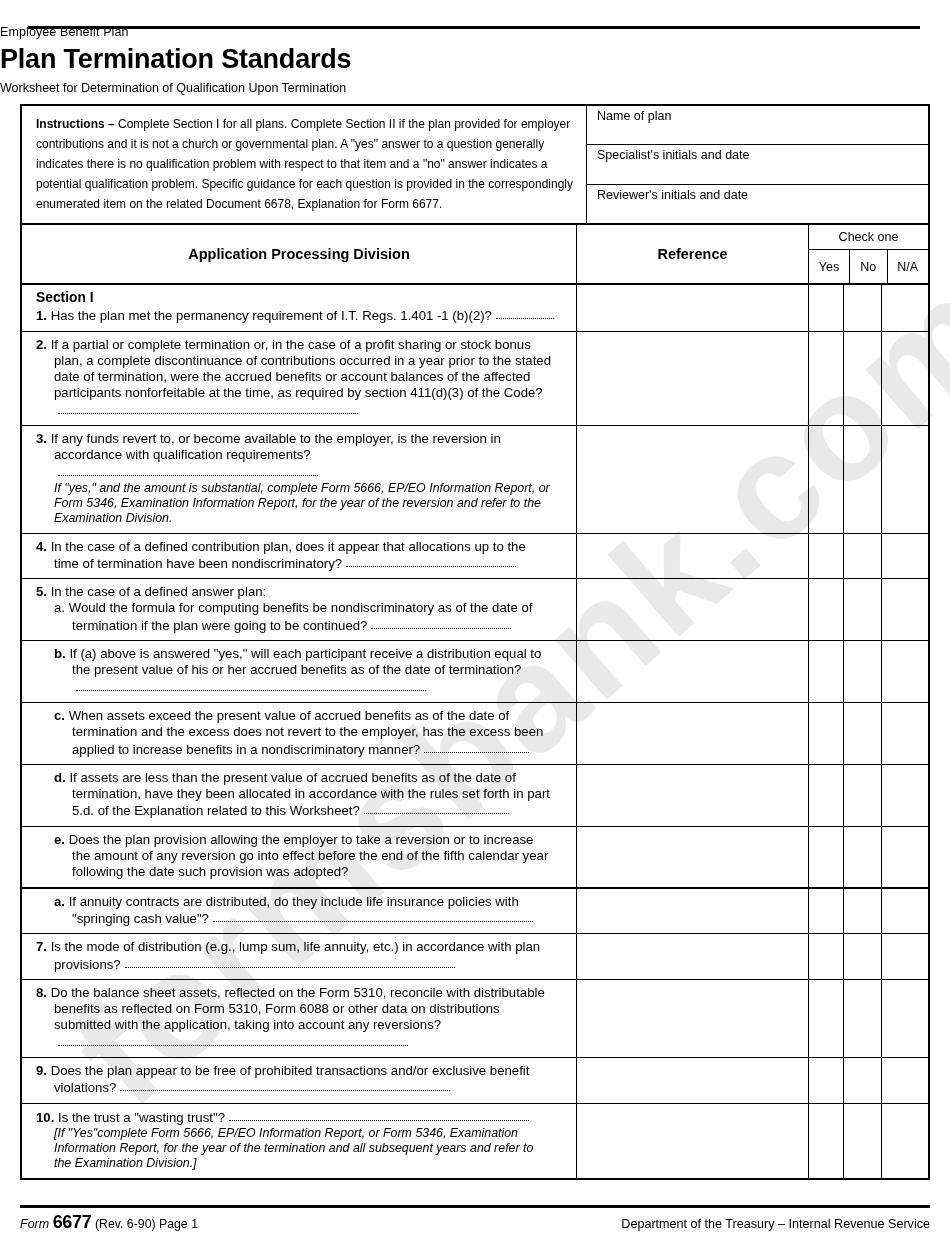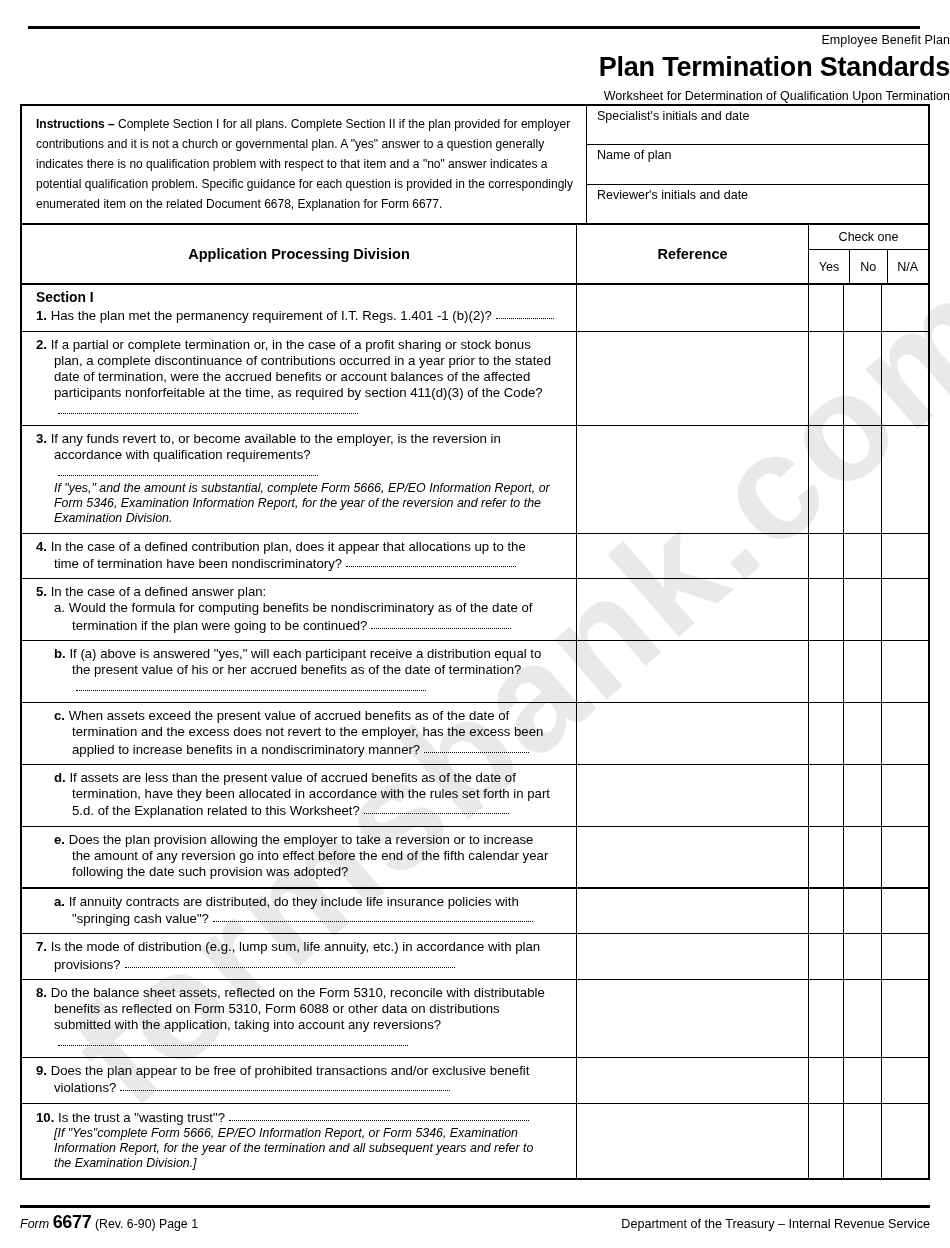--- a/index.html
+++ b/index.html
@@ -54,23 +54,23 @@
   .top-rule {
     position: absolute;
     left: 28px;
     top: 26px;
     width: 892px;
     height: 3px;
     background: #000;
   }
   .title-block {
     position: absolute;
-    left: 0; top: 30px;
+    left: 0; top: 22px;
     width: 950px;
-    text-align: right;
+    text-align: left;
   }
   .t-sub1 {
     font-size: 12.5px;
     letter-spacing: 0.1px;
     margin: 0;
     padding-top: 3px;
   }
   .t-main {
     font-size: 27px;
     font-weight: bold;
@@ -300,24 +300,24 @@
     </div>
 
     <div class="frame">
 
       <div class="hdr">
         <div class="hdr-left">
           <div class="instr"><b>Instructions –</b><span> Complete Section I for all plans. Complete Section II if the plan provided for employer contributions and it is not a church or governmental plan. A "yes" answer to a question generally indicates there is no qualification problem with respect to that item and a "no" answer indicates a potential qualification problem. Specific guidance for each question is provided in the correspondingly enumerated item on the related Document 6678, Explanation for Form 6677.</span></div>
         </div>
         <div class="hdr-right">
           <div class="hdr-field">
+            <span>Name of plan</span>
+          </div>
+          <div class="hdr-field">
             <span>Specialist's initials and date</span>
-          </div>
-          <div class="hdr-field">
-            <span>Name of plan</span>
           </div>
           <div class="hdr-field">
             <span>Reviewer's initials and date</span>
           </div>
         </div>
       </div>
 
       <div class="colhdr">
         <div class="ch-q">Application Processing Division</div>
         <div class="ch-ref">Reference</div>

